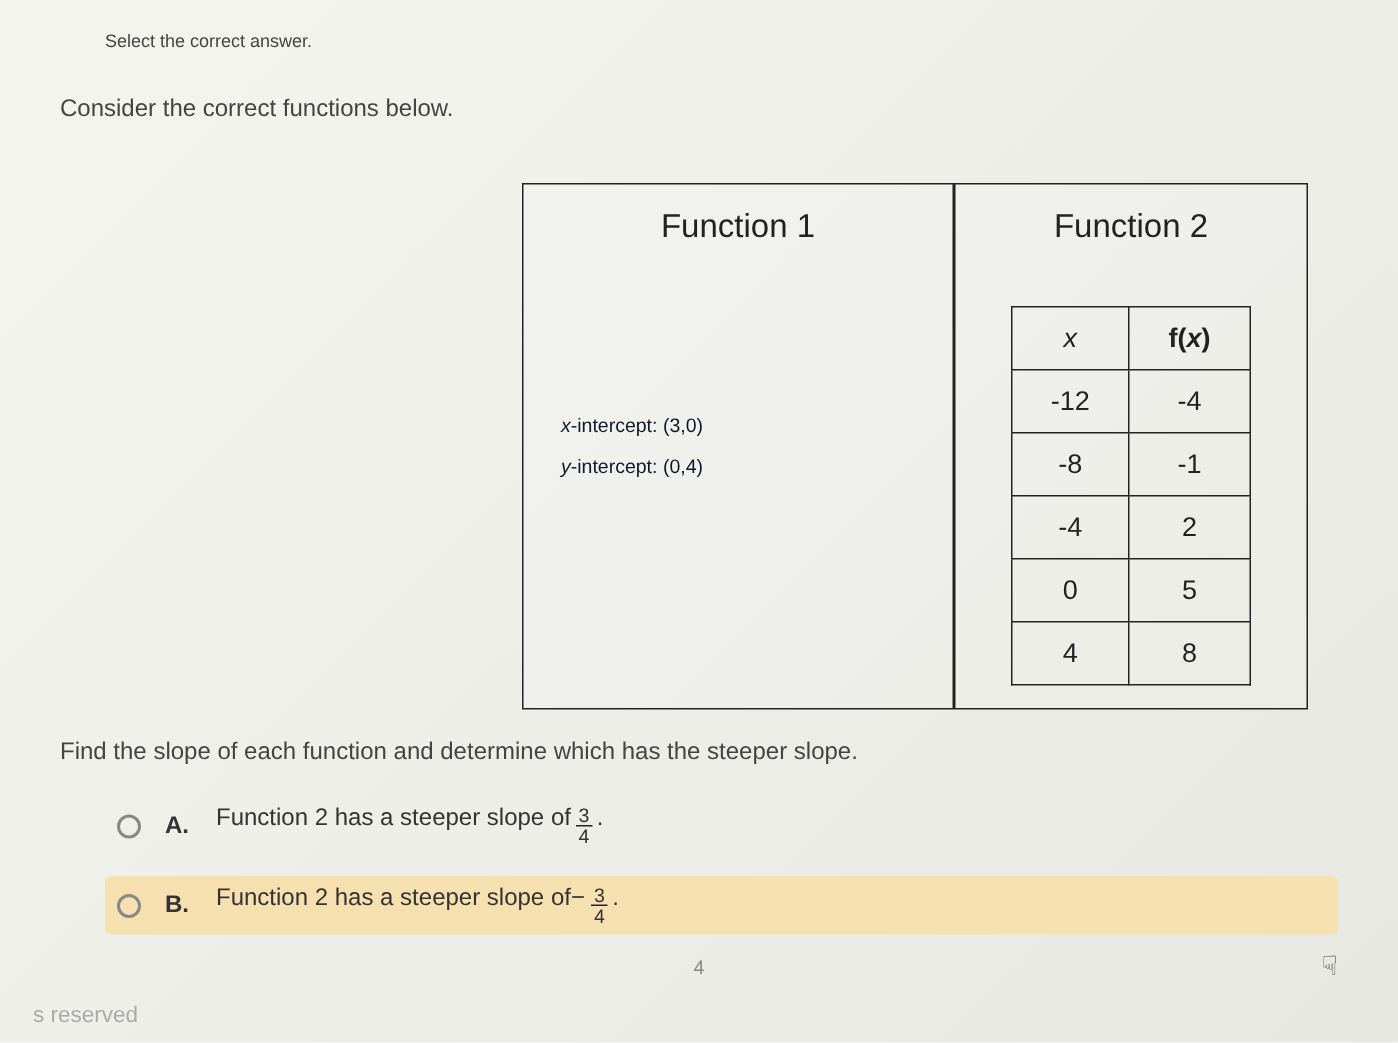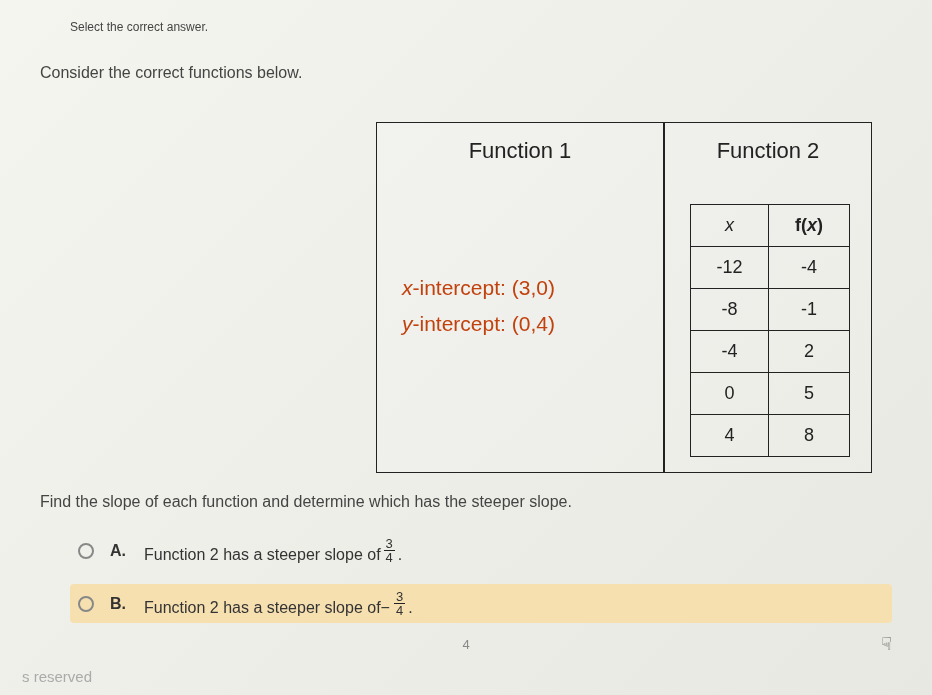--- a/index.html
+++ b/index.html
@@ -37,33 +37,33 @@
     .function-box {
       border: 1px solid #222;
       padding: 15px 25px;
       background: rgba(255,255,255,0.1);
     }
     .function-box.f1 {
       width: 288px;
       min-height: 300px;
     }
     .function-box.f2 {
-      width: 208px;
+      width: 236px;
       min-height: 300px;
     }
     .function-title {
       font-size: 22px;
       text-align: center;
       margin-bottom: 40px;
       color: #222;
     }
     .intercept {
-      font-size: 21px;
+      font-size: 13px;
       margin: 12px 0;
-      color: #c2410c;
+      color: #0f172a;
     }
     .intercept .var {
       font-style: italic;
     }
     table.data-table {
       border-collapse: collapse;
       margin: 0 auto;
       width: 160px;
     }
     table.data-table th,
@@ -113,21 +113,21 @@
       margin-right: 16px;
       flex-shrink: 0;
     }
     .option-letter {
       font-weight: bold;
       margin-right: 14px;
       min-width: 20px;
     }
     .option-text {
       display: flex;
-      align-items: flex-end;
+      align-items: flex-start;
     }
     .fraction {
       display: inline-flex;
       flex-direction: column;
       align-items: center;
       vertical-align: middle;
       margin: 0 3px;
       font-size: 13px;
       line-height: 1;
     }

